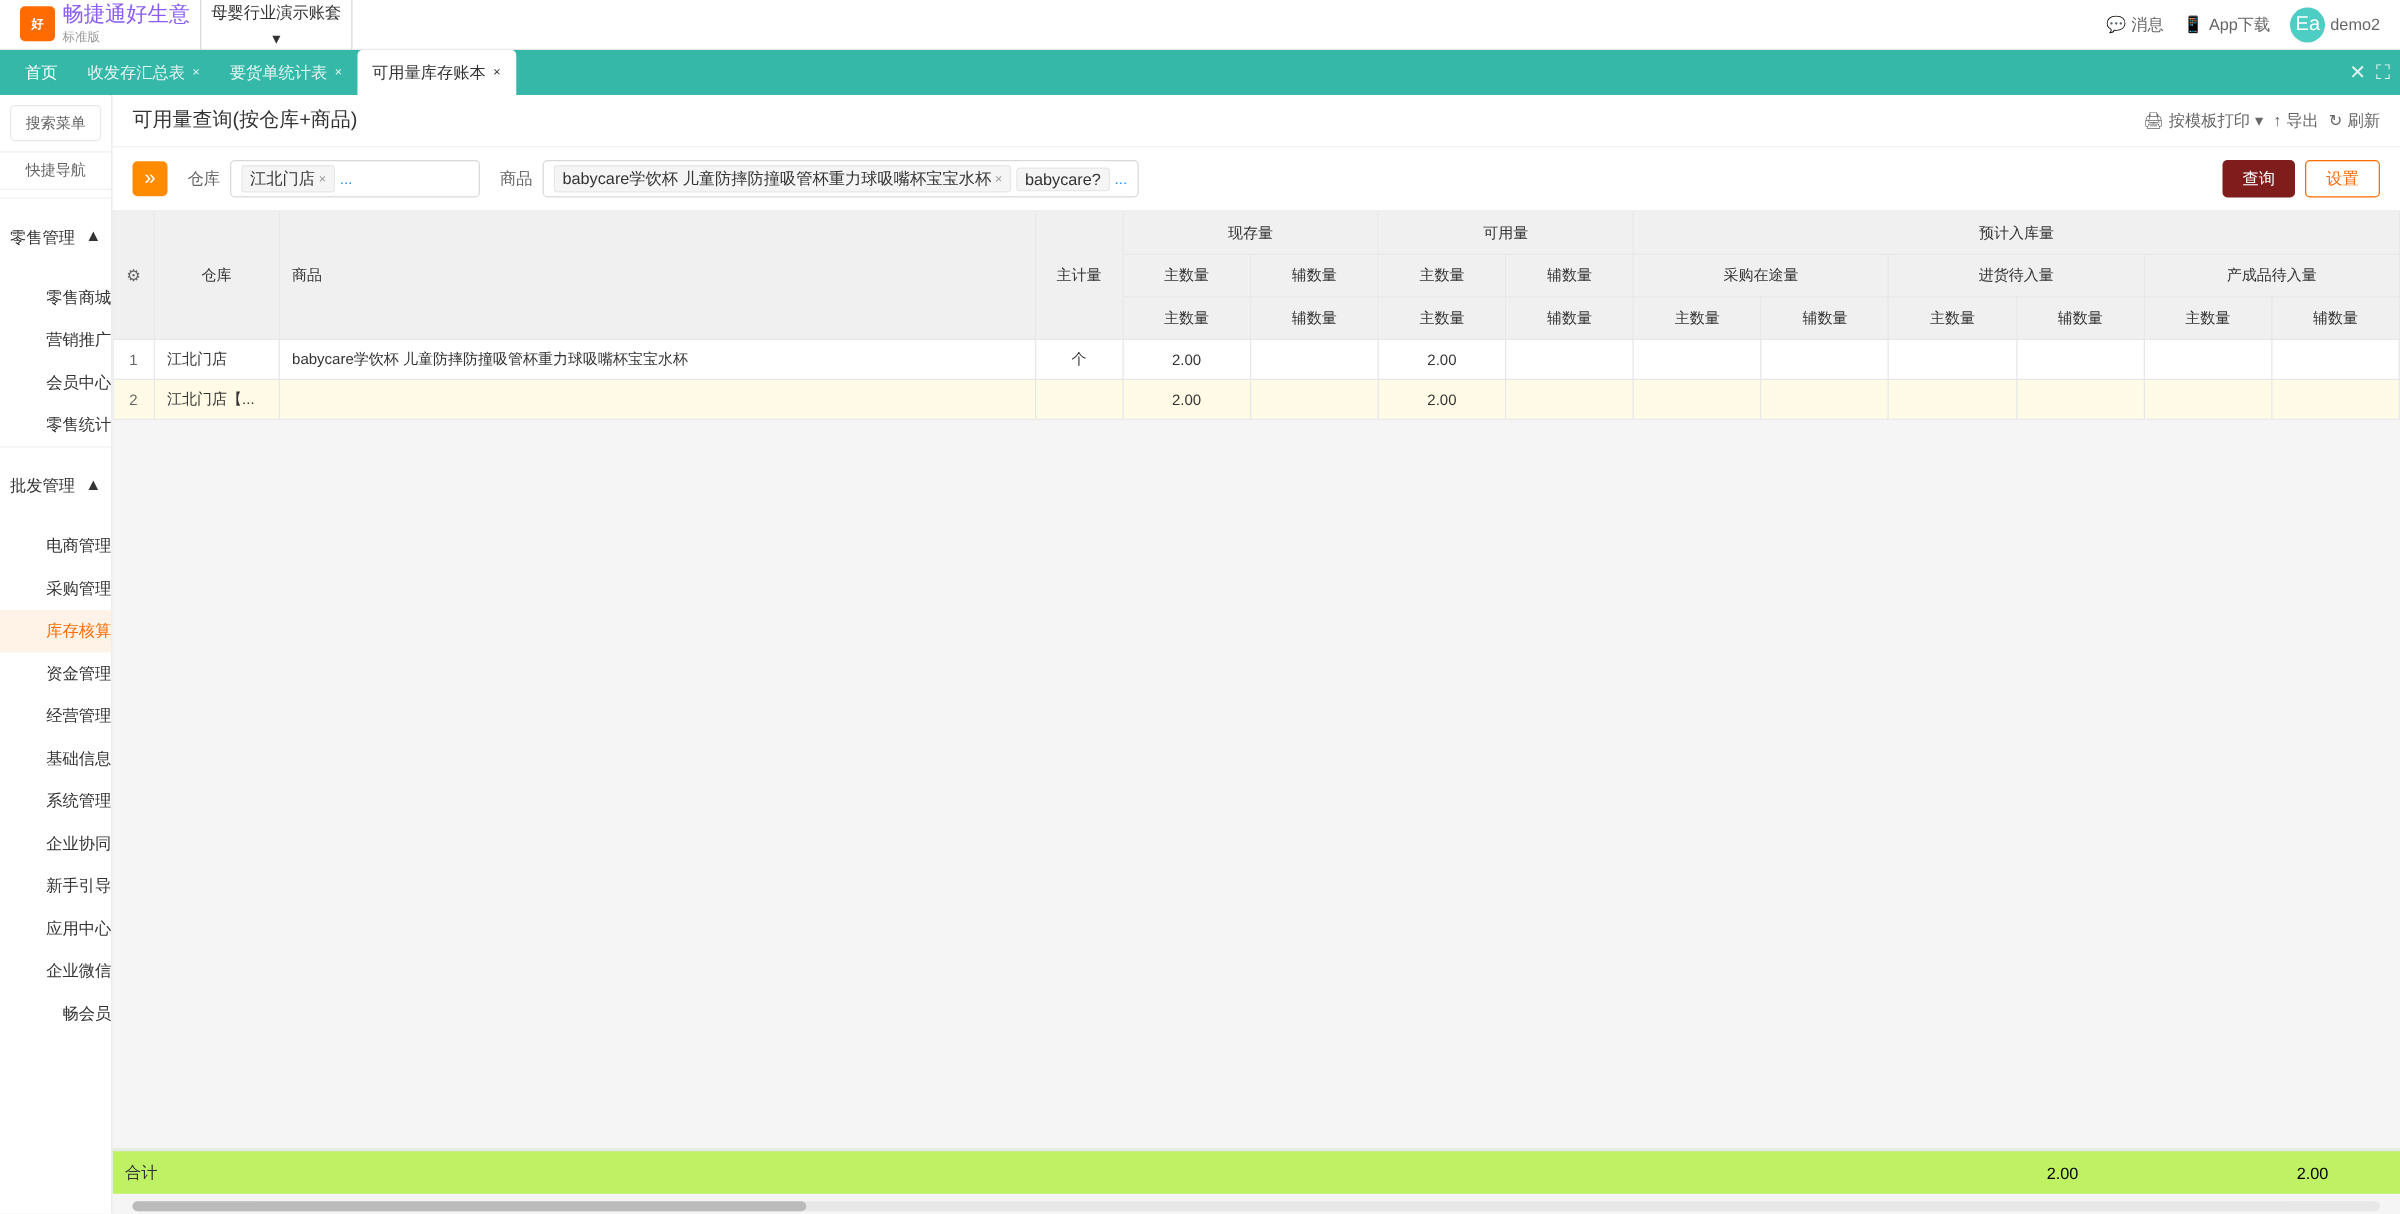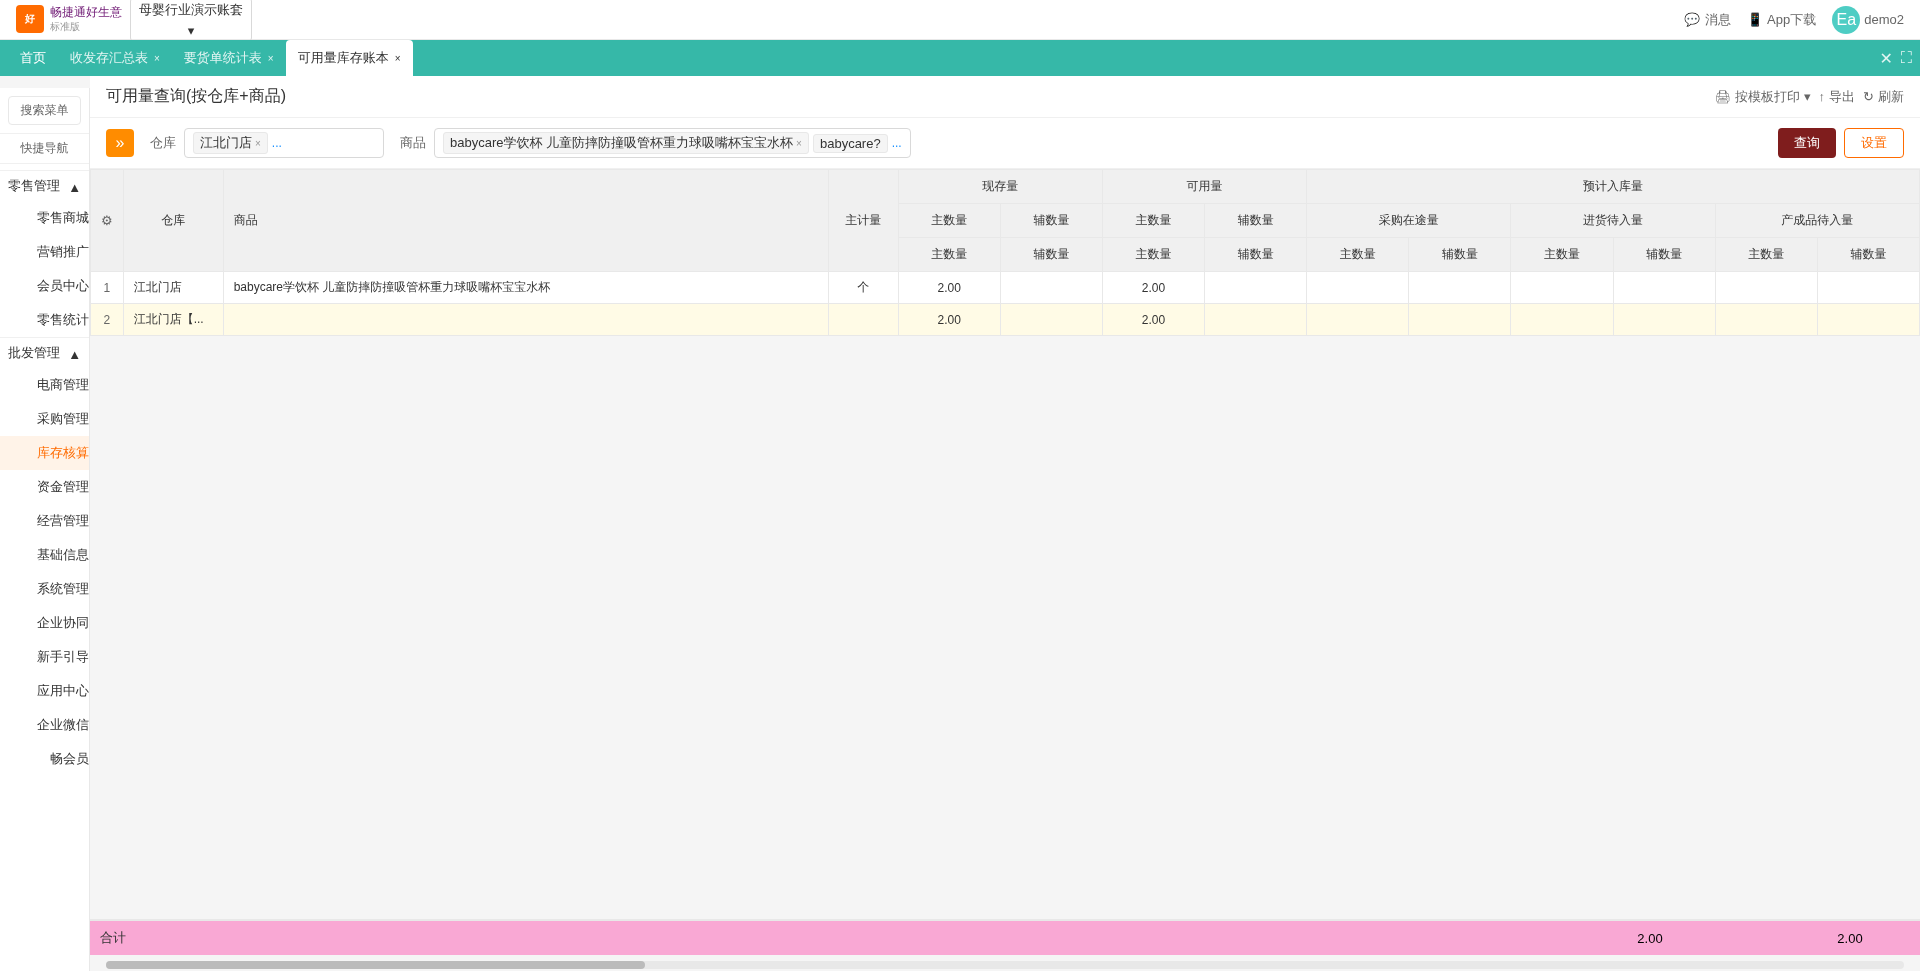--- a/index.html
+++ b/index.html
@@ -7,21 +7,21 @@
 
     
     .top-bar {
       display: flex; align-items: center; justify-content: space-between;
       background: #fff; height: 40px; padding: 0 16px;
       border-bottom: 1px solid #e8e8e8; flex-shrink: 0;
     }
     .top-bar-left { display: flex; align-items: center; gap: 8px; }
     .logo-area { display: flex; align-items: center; gap: 6px; }
     .logo-icon { width: 28px; height: 28px; background: #ff6b00; border-radius: 4px; display: flex; align-items: center; justify-content: center; color: #fff; font-size: 10px; font-weight: bold; }
-    .logo-text { font-size: 12px; color: #701a75; line-height: 1.2; }
+    .logo-text { font-size: 17px; color: #8b5cf6; line-height: 1.2; }
     .logo-sub { font-size: 10px; color: #999; }
     .industry-selector { display: flex; align-items: center; gap: 4px; border: 1px solid #d9d9d9; border-radius: 4px; padding: 3px 8px; color: #333; cursor: pointer; font-size: 12px; flex-direction: column; }
     .top-bar-right { display: flex; align-items: center; gap: 16px; }
     .top-bar-action { display: flex; align-items: center; gap: 4px; color: #666; font-size: 12px; cursor: pointer; }
     .avatar { width: 28px; height: 28px; border-radius: 50%; background: #4ecdc4; display: flex; align-items: center; justify-content: center; color: #fff; font-size: 16px; }
 
     
     .nav-tabs {
       display: flex; align-items: center;
       background: #36b8a8; height: 36px; padding: 0 8px;
@@ -35,33 +35,33 @@
     .nav-tab.active { background: #fff; color: #333; border-radius: 4px 4px 0 0; }
     .nav-tab .close-btn { font-size: 10px; color: inherit; cursor: pointer; }
     .nav-tab-home { color: #fff; font-size: 13px; padding: 0 12px; cursor: pointer; }
     .nav-close-all { color: rgba(255,255,255,0.85); font-size: 16px; cursor: pointer; margin-left: auto; }
     .nav-expand { color: rgba(255,255,255,0.85); font-size: 16px; cursor: pointer; margin-left: 8px; }
 
     
     .main-layout { display: flex; flex: 1; overflow: hidden; }
 
     
-    .sidebar { width: 90px; background: #fff; border-right: 1px solid #e8e8e8; display: flex; flex-direction: column; flex-shrink: 0; overflow-y: auto; margin-top: 12px; }
+    .sidebar { width: 90px; background: #fff; border-right: 1px solid #e8e8e8; display: flex; flex-direction: column; flex-shrink: 0; overflow-y: auto; }
     .sidebar-search { padding: 8px; border-bottom: 1px solid #f0f0f0; }
     .sidebar-search-btn { width: 100%; padding: 5px; background: #fff; border: 1px solid #e8e8e8; border-radius: 4px; color: #666; font-size: 12px; cursor: pointer; text-align: center; }
     .sidebar-nav-btn { padding: 6px; text-align: center; color: #666; font-size: 12px; cursor: pointer; border-bottom: 1px solid #f0f0f0; }
     .sidebar-section { padding: 6px 0; }
     .sidebar-item {
       padding: 8px 0; text-align: center; color: #333; font-size: 12px; cursor: pointer;
       display: flex; flex-direction: column; align-items: flex-end; gap: 2px;
     }
     .sidebar-item.active { color: #ff6b00; background: #fff3e8; }
     .sidebar-group-header {
-      padding: 6px 8px; color: #333; font-size: 12px; cursor: pointer;
-      display: flex; align-items: flex-end; justify-content: space-between;
+      padding: 22px 8px; color: #333; font-size: 12px; cursor: pointer;
+      display: flex; align-items: flex-start; justify-content: space-between;
       border-top: 1px solid #f0f0f0;
     }
 
     
     .content { flex: 1; display: flex; flex-direction: column; overflow: hidden; }
 
     
     .page-header {
       display: flex; align-items: center; justify-content: space-between;
       padding: 10px 16px; background: #fff; border-bottom: 1px solid #f0f0f0; flex-shrink: 0;
@@ -112,21 +112,21 @@
     }
     tbody tr td.left { text-align: left; }
     tbody tr:nth-child(even) { background: #fafafa; }
     tbody tr.subtotal { background: #fffbe6; font-weight: 500; }
 
     .th-settings-icon { cursor: pointer; color: #666; }
     .row-num { color: #666; }
 
     
     .table-footer {
-      position: sticky; bottom: 16px; background: #f9a8d4;
+      position: sticky; bottom: 16px; background: #bef264;
       border-top: 2px solid #e8e8e8; display: flex; align-items: center;
       padding: 8px 10px; flex-shrink: 0;
     }
 
     
     ::-webkit-scrollbar { width: 6px; height: 6px; }
     ::-webkit-scrollbar-track { background: #f1f1f1; }
     ::-webkit-scrollbar-thumb { background: #ccc; border-radius: 3px; }
 
     .scrollbar-area { width: 100%; height: 8px; background: #e8e8e8; border-radius: 4px; margin-top: 4px; }

